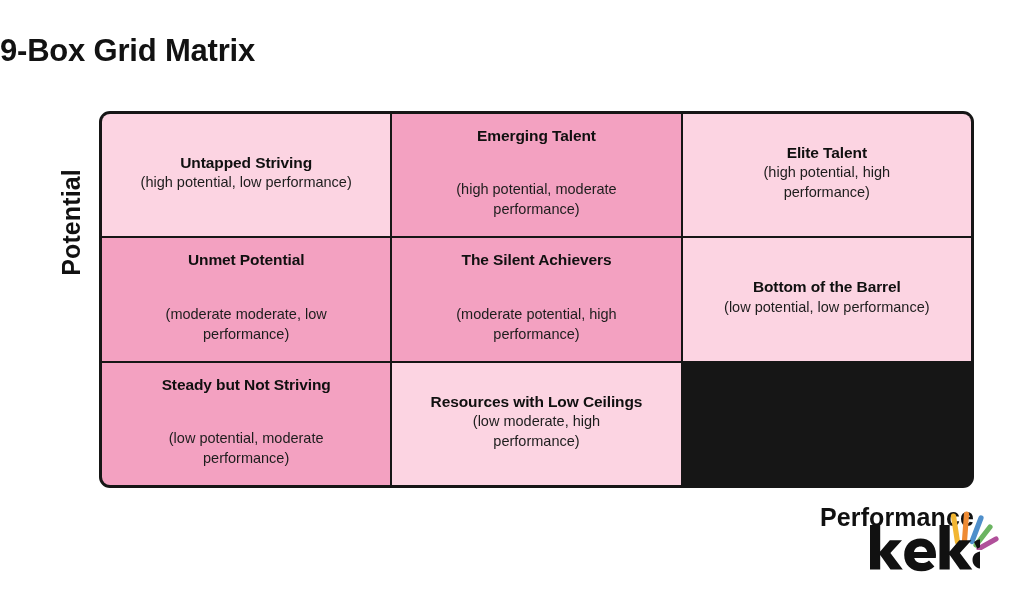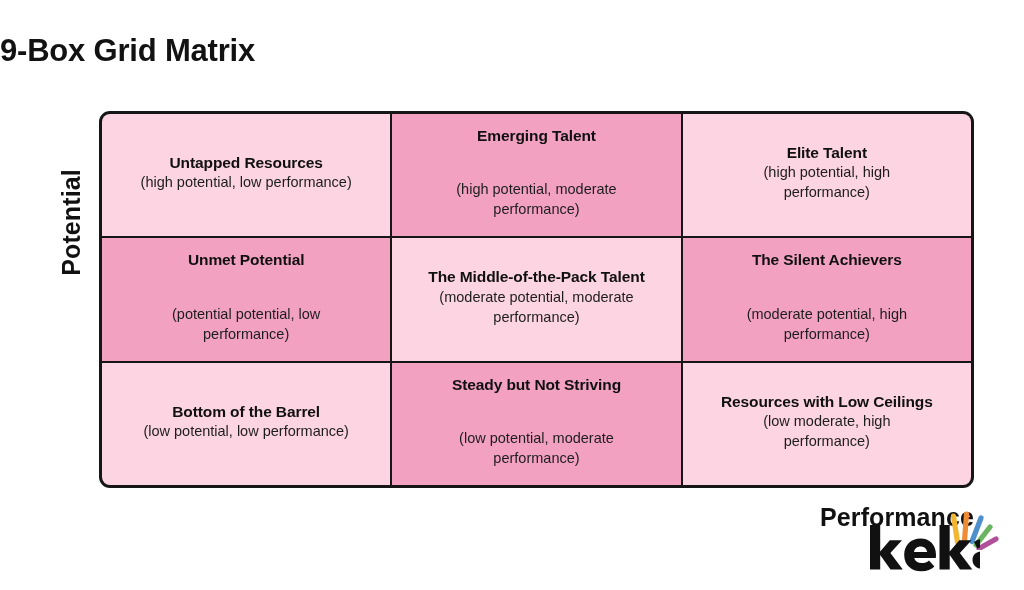--- a/index.html
+++ b/index.html
@@ -123,43 +123,39 @@
 </head>
 <body>
 
 <div class="page-title">9-Box Grid Matrix</div>
 
 <div class="y-axis-label">Potential</div>
 
 <div class="matrix">
 
   <div class="cell light">
-    <div class="cell-title">Untapped Resources</div>
+    <div class="cell-title">Untapped Striving</div>
     <div class="cell-sub">(high potential, low performance)</div>
   </div>
 
   <div class="cell dark">
     <div class="cell-title">Emerging Talent</div>
     <div class="cell-sub">(high potential, moderate performance)</div>
   </div>
 
   <div class="cell light">
     <div class="cell-title">Elite Talent</div>
     <div class="cell-sub">(high potential, high performance)</div>
   </div>
 
   <div class="cell dark">
     <div class="cell-title">Unmet Potential</div>
-    <div class="cell-sub">(potential potential, low performance)</div>
-  </div>
-
-  <div class="cell light">
-    <div class="cell-title">The Middle-of-the-Pack Talent</div>
-    <div class="cell-sub">(moderate potential, moderate performance)</div>
-  </div>
+    <div class="cell-sub">(moderate moderate, low performance)</div>
+  </div>
+
 
   <div class="cell dark">
     <div class="cell-title">The Silent Achievers</div>
     <div class="cell-sub">(moderate potential, high performance)</div>
   </div>
 
   <div class="cell light">
     <div class="cell-title">Bottom of the Barrel</div>
     <div class="cell-sub">(low potential, low performance)</div>
   </div>

